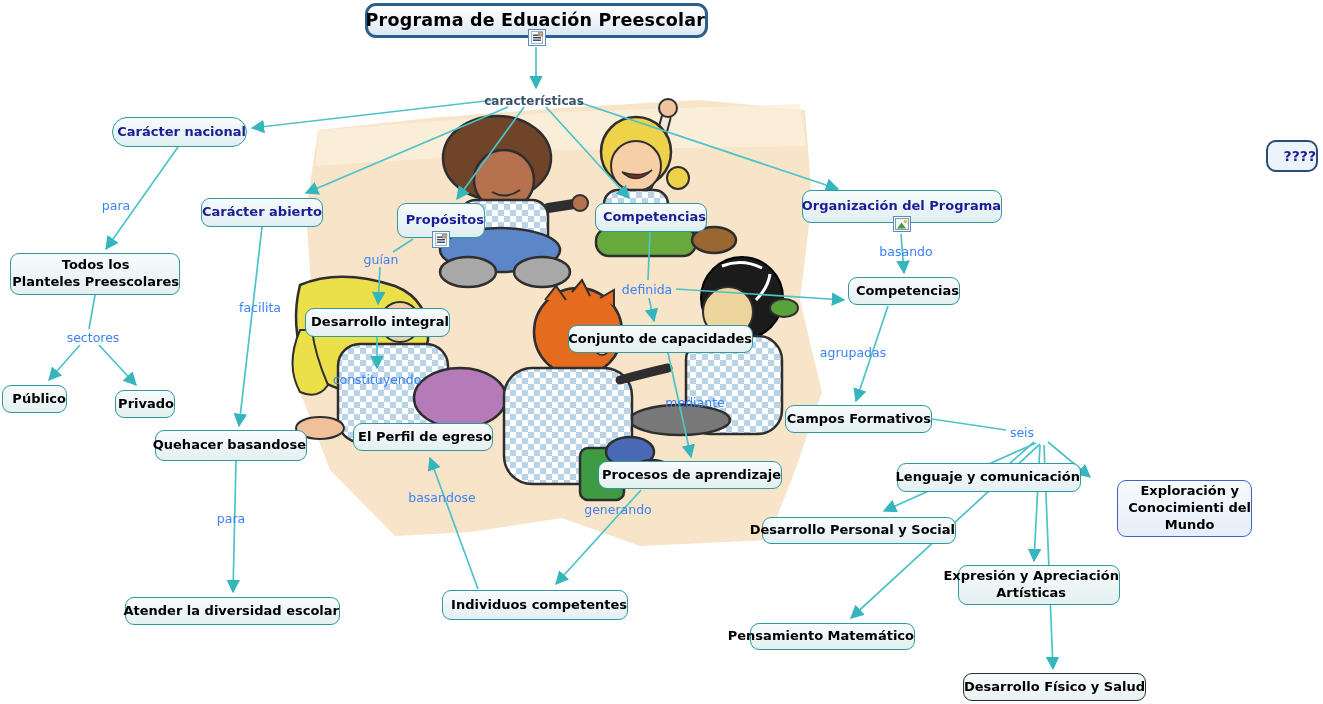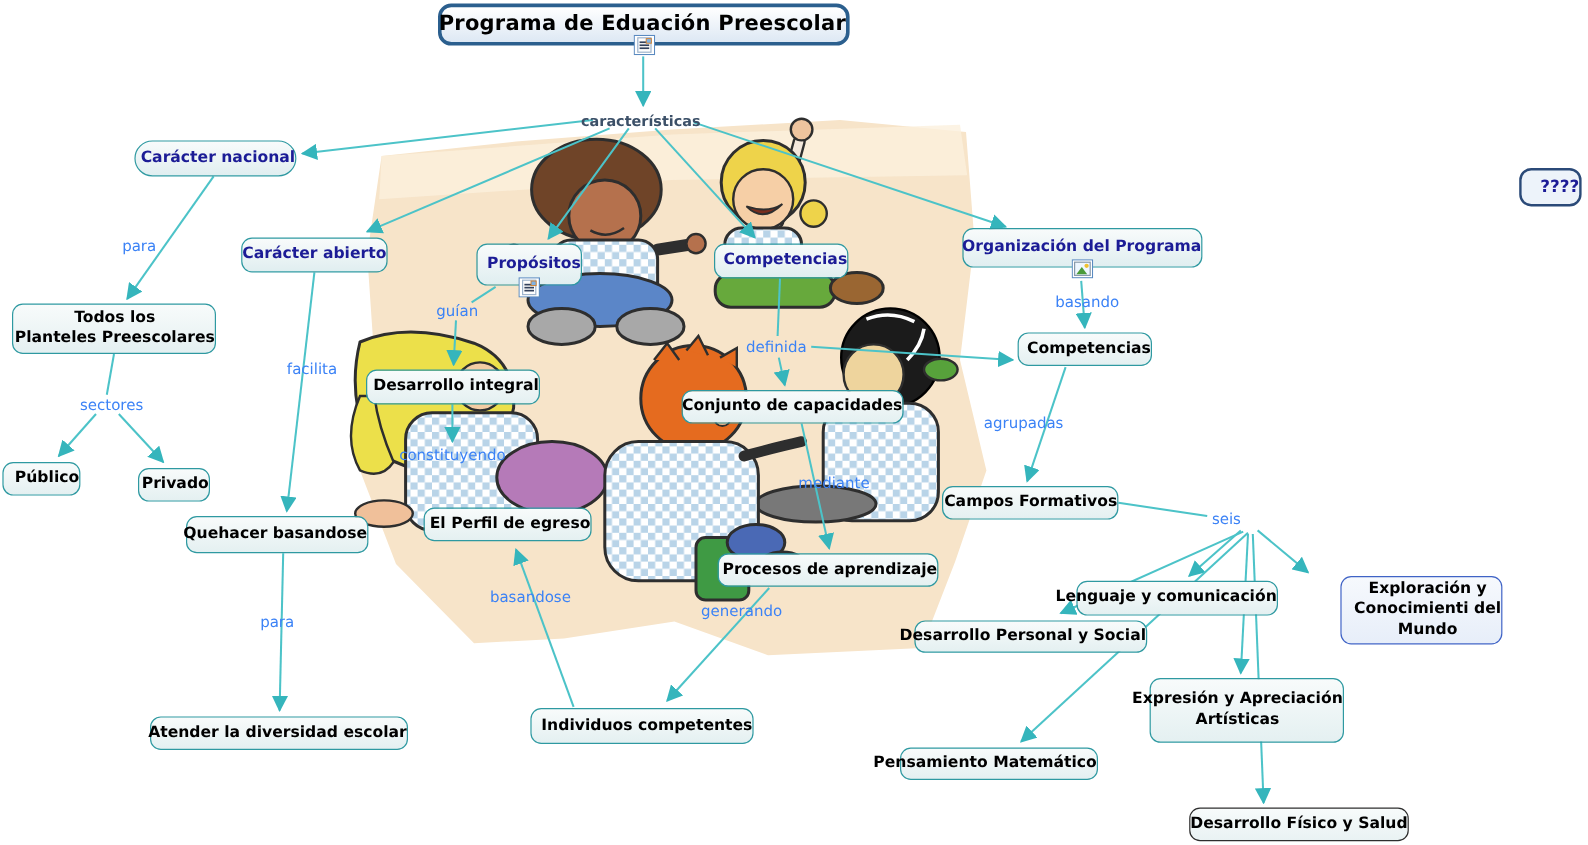--- a/index.html
+++ b/index.html
@@ -5,21 +5,21 @@
   html,body{margin:0;padding:0;background:#fff;}
   #canvas{position:relative;width:1323px;height:704px;background:#fff;overflow:hidden;
           font-family:"DejaVu Sans",sans-serif;}
   #bg-illustration,#edge-layer{position:absolute;left:0;top:0;}
   .node{position:absolute;display:flex;align-items:center;justify-content:flex-end;
         white-space:pre;text-align:center;font:bold 13px "DejaVu Sans",sans-serif;
         line-height:1.3;border-radius:9px;box-sizing:border-box;cursor:default;}
   .teal-navy{border:1.7px solid #2e99a1;background:linear-gradient(#f8fbfb,#e0eef0);color:#1c1c96;}
   .teal-black{border:1.7px solid #2e99a1;background:linear-gradient(#f8fbfb,#e4f0f1);color:#000;}
   .blue-black{border:1.7px solid #3f63c6;background:linear-gradient(#f6f9fd,#e7eef9);color:#000;}
-  .dark-black{border:1.7px solid #2e2e2e;background:linear-gradient(#f7fbfb,#e9f2f3);color:#000;margin-left:28px;}
+  .dark-black{border:1.7px solid #2e2e2e;background:linear-gradient(#f7fbfb,#e9f2f3);color:#000;}
   .navy-navy{border:2.6px solid #2b4a78;background:#edf3fa;color:#1c1c96;font-size:14px;border-radius:10px;}
   .title-node{border:3px solid #2b5f8e;background:linear-gradient(#ffffff,#dde8f4);color:#000;
               font-size:17.5px;border-radius:11px;letter-spacing:.2px;}
   .node-icon{position:absolute;left:50%;bottom:-11px;transform:translateX(-50%);
              width:18px;height:17px;line-height:0;}
   .link-label{position:absolute;transform:translate(-50%,-50%);
               font:12.5px "DejaVu Sans",sans-serif;color:#3b82f6;white-space:nowrap;}
   .lbl-bold{font-weight:bold;color:#3c5068;font-size:12px;}
 </style>
 </head>
@@ -176,23 +176,23 @@
       <div class="node teal-black" style="left: 115px; top: 390px; width: 60px; height: 28px;"><span>Privado</span></div>
       <div class="node teal-black" style="left: 305px; top: 308px; width: 145px; height: 29px;"><span>Desarrollo integral</span></div>
       <div class="node teal-black" style="left: 155px; top: 430px; width: 152px; height: 31px;"><span>Quehacer basandose</span></div>
       <div class="node teal-black" style="left: 353px; top: 423px; width: 140px; height: 28px;"><span>El Perfil de egreso</span></div>
       <div class="node teal-black" style="left: 568px; top: 325px; width: 185px; height: 28px;"><span>Conjunto de capacidades</span></div>
       <div class="node teal-black" style="left: 598px; top: 461px; width: 184px; height: 28px;"><span>Procesos de aprendizaje</span></div>
       <div class="node teal-black" style="left: 848px; top: 277px; width: 112px; height: 28px;"><span>Competencias</span></div>
       <div class="node teal-black" style="left: 785px; top: 405px; width: 147px; height: 28px;"><span>Campos Formativos</span></div>
       <div class="node teal-black" style="left: 125px; top: 597px; width: 215px; height: 28px;"><span>Atender la diversidad escolar</span></div>
       <div class="node teal-black" style="left: 442px; top: 590px; width: 186px; height: 30px;"><span>Individuos competentes</span></div>
-      <div class="node teal-black" style="left: 897px; top: 484px; width: 168px; height: 29px;"><span>Lenguaje y comunicación</span></div>
+      <div class="node teal-black" style="left: 897px; top: 463px; width: 184px; height: 29px;"><span>Lenguaje y comunicación</span></div>
       <div class="node blue-black" style="left: 1117px; top: 480px; width: 135px; height: 57px;"><span>Exploración y
 Conocimienti del
 Mundo</span></div>
       <div class="node teal-black" style="left: 762px; top: 517px; width: 194px; height: 27px;"><span>Desarrollo Personal y Social</span></div>
-      <div class="node teal-black" style="left: 958px; top: 565px; width: 162px; height: 54px;"><span>Expresión y Apreciación
+      <div class="node teal-black" style="left: 958px; top: 565px; width: 162px; height: 40px;"><span>Expresión y Apreciación
 Artísticas</span></div>
       <div class="node teal-black" style="left: 750px; top: 623px; width: 165px; height: 27px;"><span>Pensamiento Matemático</span></div>
       <div class="node dark-black" style="left: 963px; top: 673px; width: 183px; height: 28px;"><span>Desarrollo Físico y Salud</span></div>
     </div>
 </div>
 
 </body></html>

